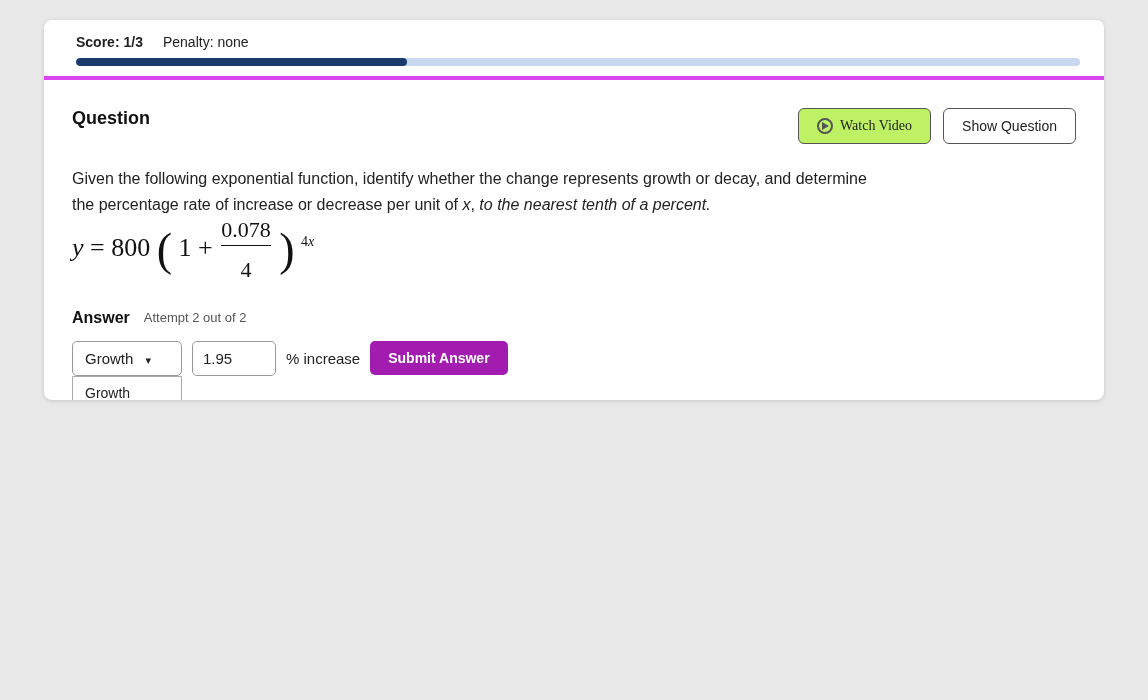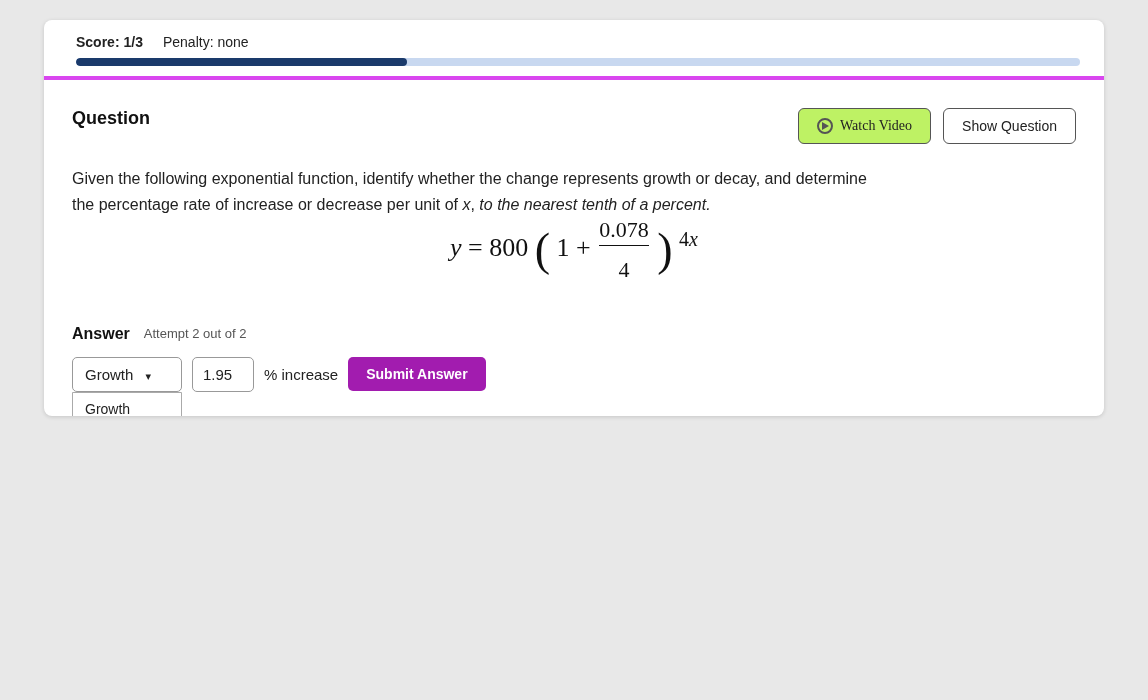--- a/index.html
+++ b/index.html
@@ -112,22 +112,21 @@
       font-size: 16px;
       color: #222;
       line-height: 1.6;
       max-width: 820px;
     }
     .question-text em {
       font-style: italic;
     }
     .formula-container {
       display: flex;
-      justify-content: center;
-      margin-bottom: 32px;
+      margin-bottom: 16px;
     }
     .formula {
       font-size: 26px;
       color: #111;
       font-family: 'Times New Roman', serif;
     }
     .formula-fraction {
       display: inline-flex;
       flex-direction: column;
       align-items: center;
@@ -147,21 +146,21 @@
       line-height: 1.2;
     }
     .formula-paren {
       font-size: 46px;
       font-weight: 200;
       vertical-align: middle;
       line-height: 1;
       font-family: 'Times New Roman', serif;
     }
     .exponent {
-      font-size: 20px;
+      font-size: 14px;
       vertical-align: super;
       font-family: 'Times New Roman', serif;
     }
     .answer-section {
       padding-top: 10px;
     }
     .answer-header {
       display: flex;
       align-items: center;
       gap: 14px;
@@ -200,21 +199,21 @@
       padding: 8px 12px;
       font-size: 14px;
       cursor: pointer;
       color: #222;
     }
     .percent-input {
       padding: 8px 10px;
       border: 1.5px solid #999;
       border-radius: 5px;
       font-size: 15px;
-      width: 62px;
+      width: 84px;
       color: #222;
     }
     .percent-label {
       font-size: 15px;
       color: #222;
     }
     .submit-btn {
       padding: 9px 18px;
       background: #a21caf;
       color: #fff;

